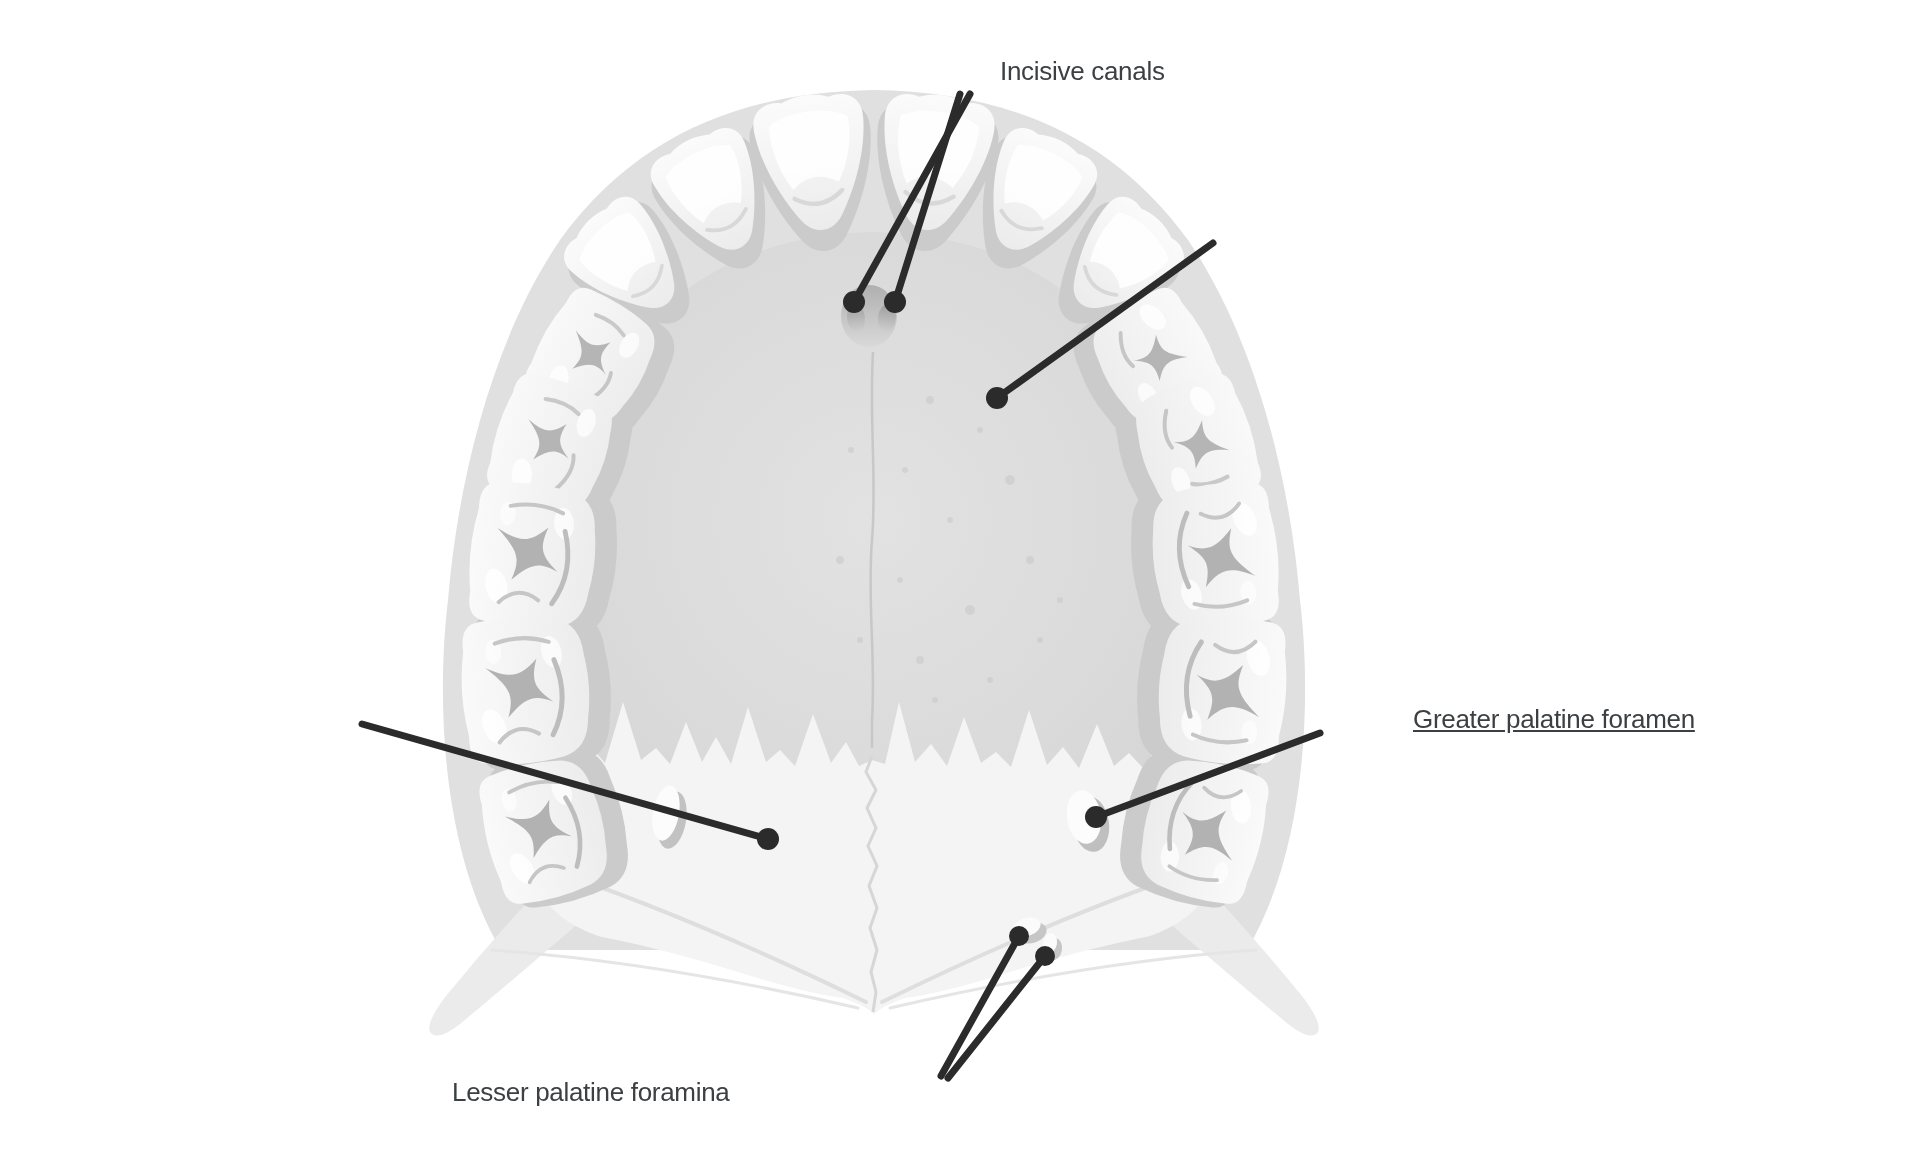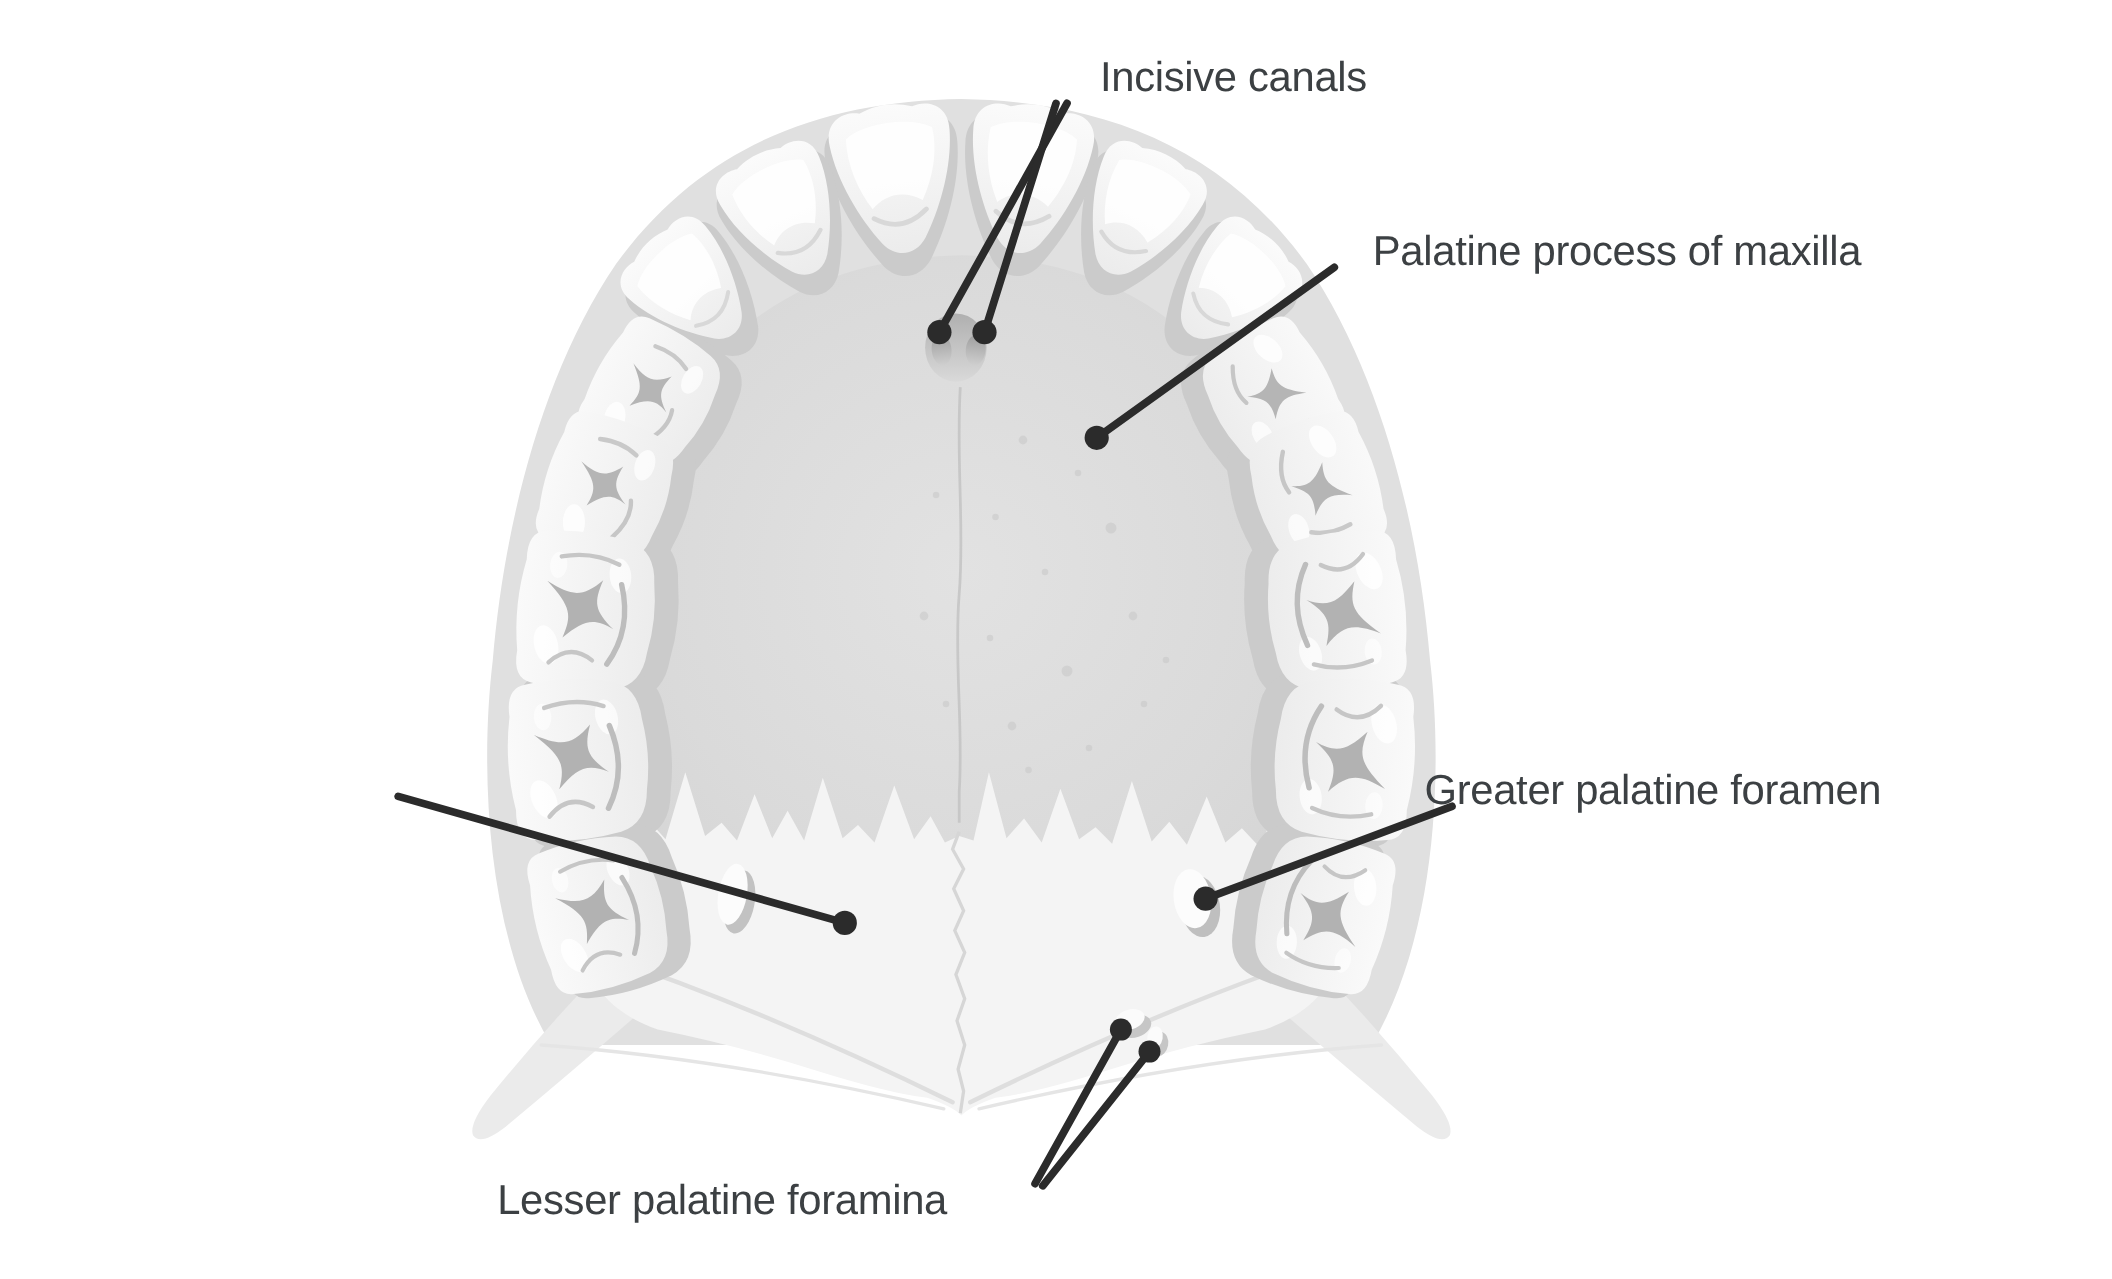--- a/index.html
+++ b/index.html
@@ -1,20 +1,20 @@
 <!DOCTYPE html>
 <html style="--label-color: #3c4043; --leader-color: #2b2b2b;"><head>
 <meta charset="utf-8">
 <style>
   html,body{margin:0;padding:0;background:#ffffff;}
   body{width:1920px;height:1163px;position:relative;overflow:hidden;
        font-family:"Liberation Sans", sans-serif;}
   .stage{position:absolute;left:0;top:0;width:1920px;height:1163px;}
   svg.illu{position:absolute;left:0;top:0;}
-  .label{position:absolute;color:var(--label-color,#3c4043);font-size:38px;
+  .label{position:absolute;color:var(--label-color,#3c4043);font-size:26px;
          letter-spacing:-0.3px;line-height:46px;white-space:nowrap;}
   .label .ln{display:block;text-align:center;line-height:62px;}
   .leader{stroke:var(--leader-color,#2b2b2b);stroke-width:7;stroke-linecap:round;fill:none;}
   .leader-dot{fill:var(--leader-color,#2b2b2b);}
   .crease{fill:none;stroke:#dedede;stroke-width:4;stroke-linecap:round;}
   .crease2{fill:none;stroke:#e5e5e5;stroke-width:3;stroke-linecap:round;}
 </style>
 </head>
 <body style="background: rgb(255, 255, 255);">
 
@@ -282,22 +282,21 @@
   <g>
     <path class="leader" d="M 941 1076 L 1019 936"></path>
     <path class="leader" d="M 948 1078 L 1045 956"></path>
     <circle class="leader-dot" cx="1019" cy="936" r="10"></circle>
     <circle class="leader-dot" cx="1045" cy="956" r="10"></circle>
   </g>
 </svg>
 
 <div class="label" style="left:1000px;top:48px;">Incisive canals</div>
 
-<div class="label" style="left:1248px;top:206px;">Palatine process of maxilla</div>
 
 <div class="label" style="left:20px;top:622px;width:330px;white-space:normal;">
 </div>
 
-<div class="label" style="left:1295px;top:696px;">Greater palatine foramen</div>
+<div class="label" style="left:1413px;top:696px;text-decoration:underline;">Greater palatine foramen</div>
 
 <div class="label" style="left:452px;top:1069px;">Lesser palatine foramina</div>
 
 </div>
 
 </body></html>

